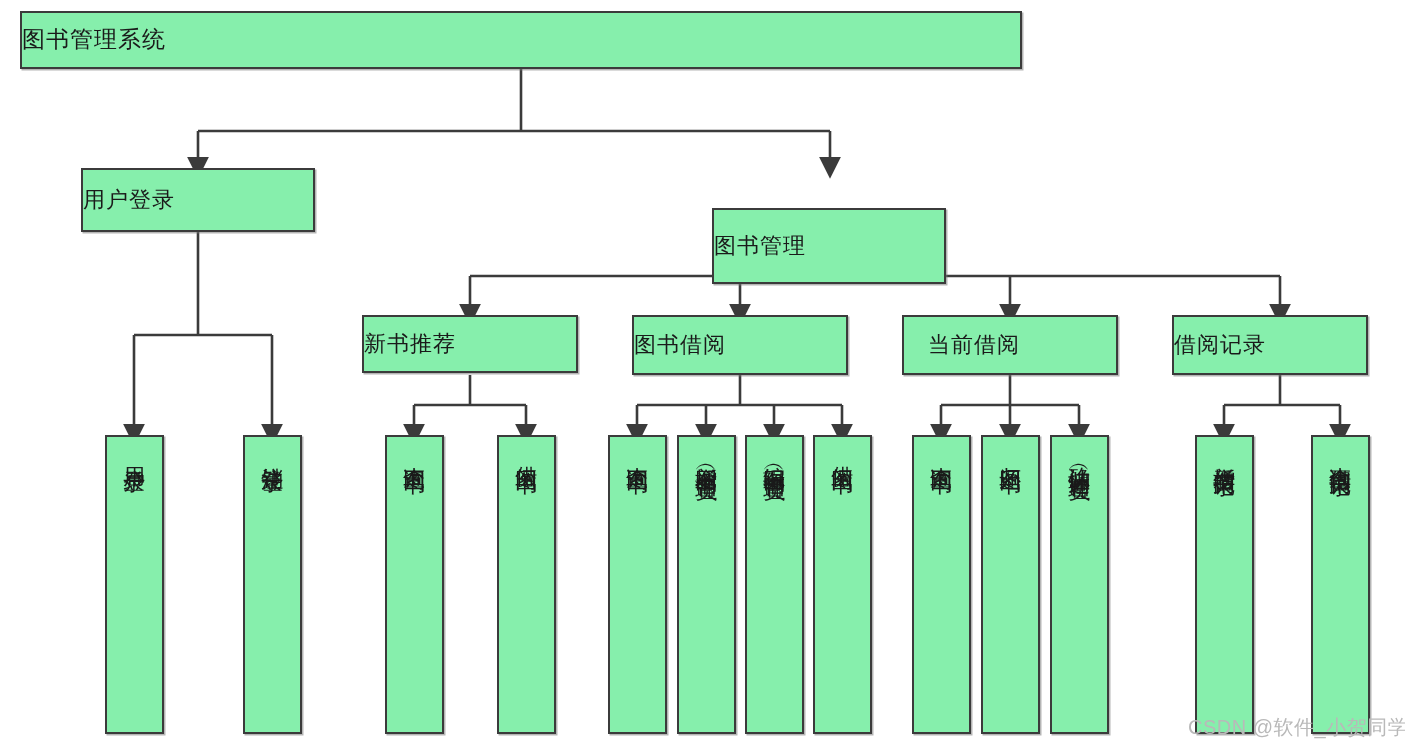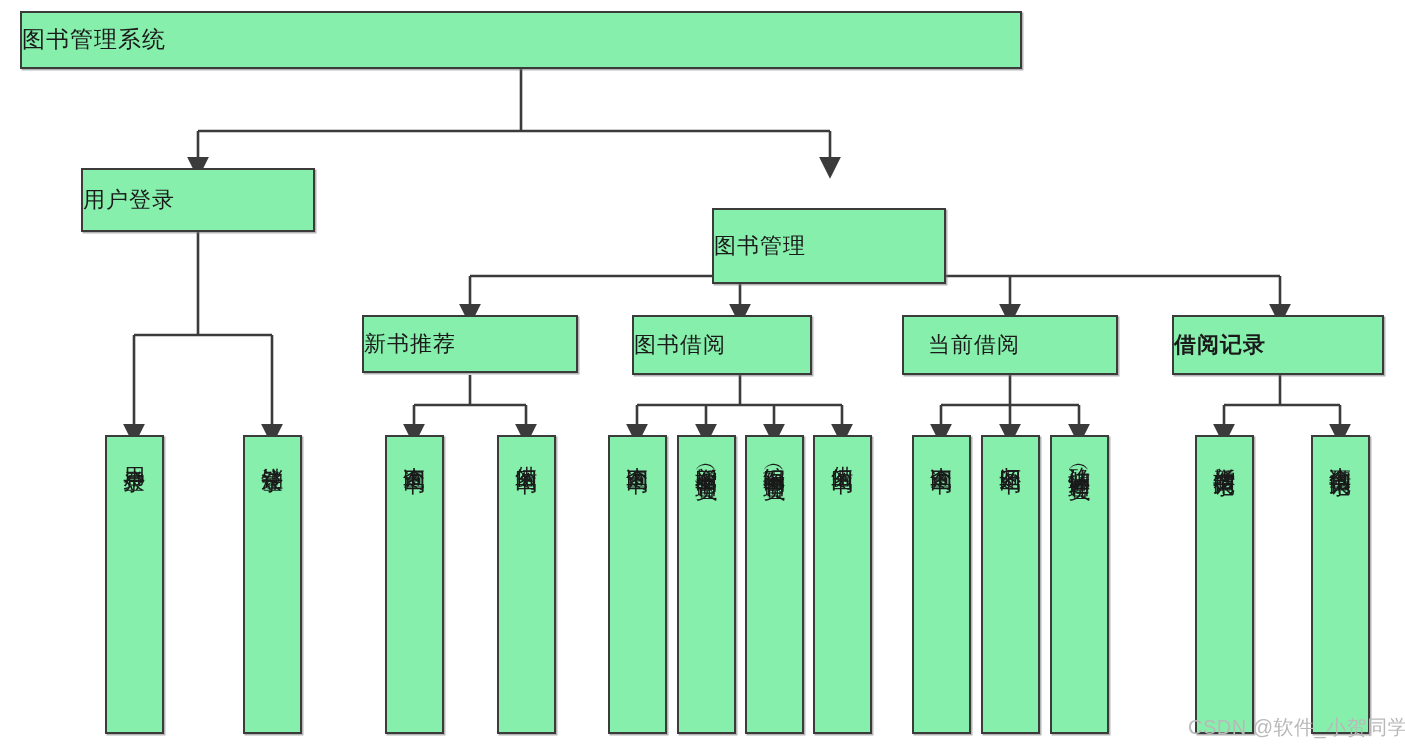--- a/index.html
+++ b/index.html
@@ -115,27 +115,27 @@
   <div class="node h" style="left:81px;top:168px;width:234px;height:64px;">
     <span class="lbl">用户登录</span>
   </div>
   <div class="node h" style="left:712px;top:168px;width:234px;height:76px;margin-top:40px;">
     <span class="lbl">图书管理</span>
   </div>
 
   <div class="node h" style="left:362px;top:315px;width:216px;height:58px;">
     <span class="lbl">新书推荐</span>
   </div>
-  <div class="node h" style="left:632px;top:315px;width:180px;height:60px;">
+  <div class="node h" style="left:632px;top:315px;width:216px;height:60px;">
     <span class="lbl">图书借阅</span>
   </div>
   <div class="node h" style="left:902px;top:315px;width:216px;height:60px;padding-left:24px;">
     <span class="lbl">当前借阅</span>
   </div>
-  <div class="node h" style="left:1172px;top:315px;width:212px;height:60px;font-weight:bold;">
+  <div class="node h" style="left:1172px;top:315px;width:196px;height:60px;">
     <span class="lbl">借阅记录</span>
   </div>
 
   <div class="node v" style="left:105px;top:435px;width:59px;height:299px;">
     <span class="lbl">用户登录</span>
   </div>
   <div class="node v" style="left:243px;top:435px;width:59px;height:299px;">
     <span class="lbl">注销登录</span>
   </div>
 

